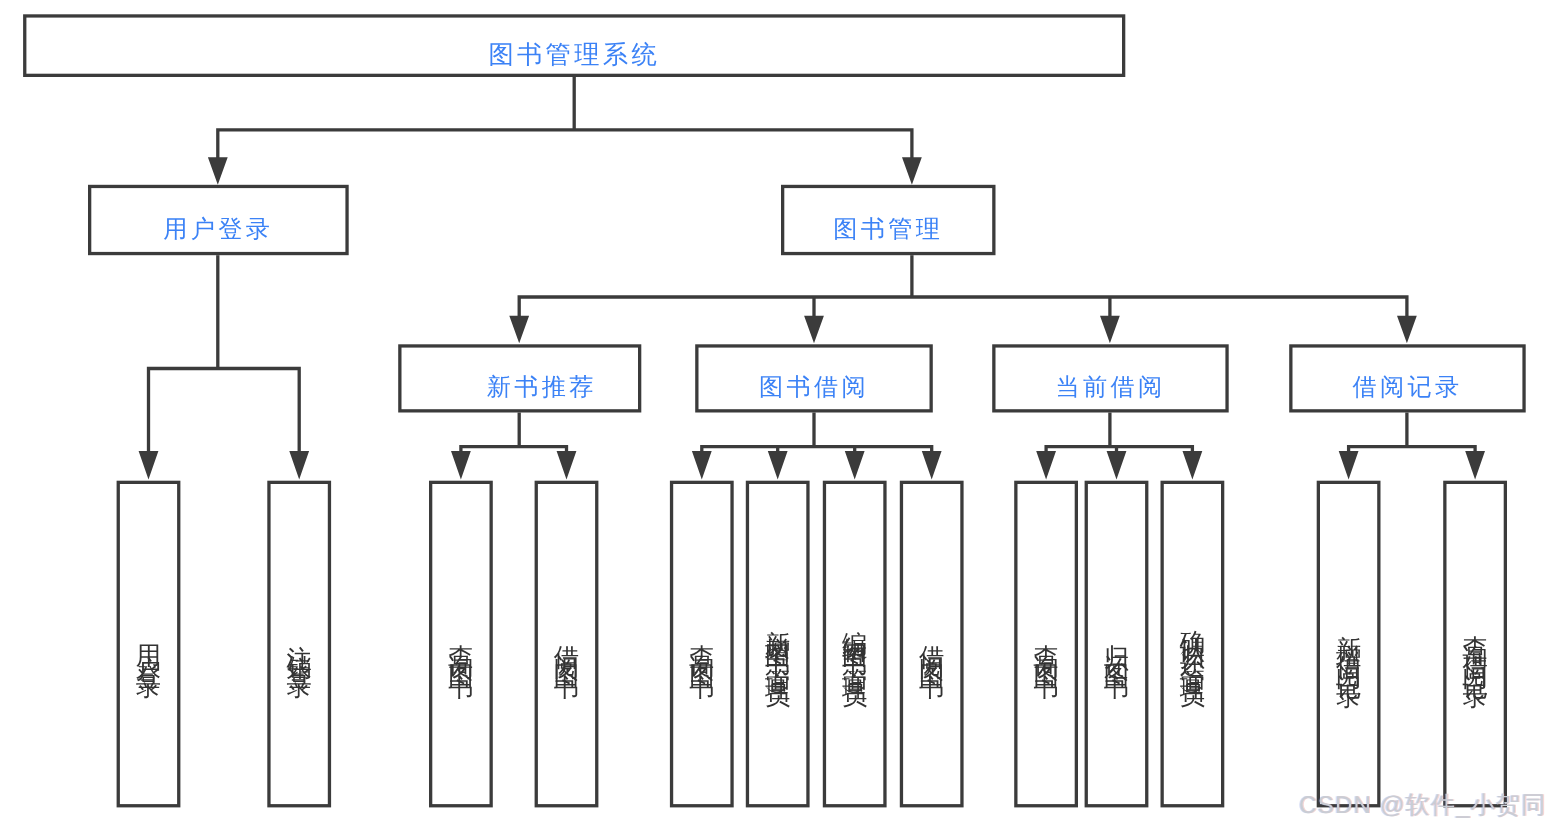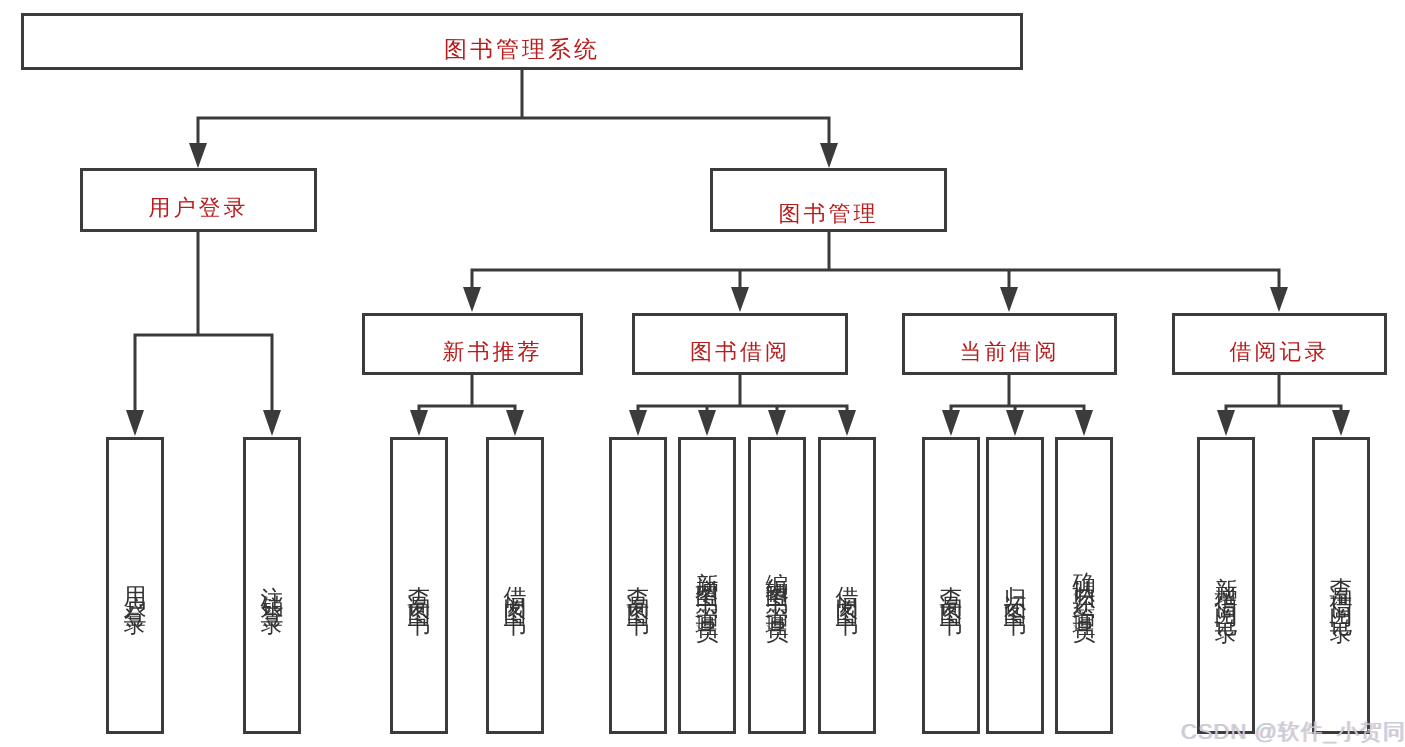--- a/index.html
+++ b/index.html
@@ -24,21 +24,21 @@
     border: 3px solid #3b3b3b;
     display: flex;
     align-items: center;
     justify-content: center;
     z-index: 1;
   }
   .h-label {
     font-size: 22px;
     letter-spacing: 3px;
     white-space: nowrap;
-    color: #b91c1c;
+    color: #3b82f6;
     margin-top: 16px;
   }
   .root .h-label { font-size: 23px; }
   .v-label {
     writing-mode: vertical-lr;
     text-orientation: mixed;
     font-size: 23px;
     letter-spacing: 9px;
     line-height: 1;
     color: #333333;
@@ -79,21 +79,21 @@
              M1217 410 H1235 L1226 436 Z M1332 410 H1350 L1341 436 Z"></path>
   </svg>
 
   <div class="node root" style="left:21px; top:13px; width:1002px; height:57px;">
     <span class="h-label">图书管理系统</span>
   </div>
 
   <div class="node" style="left:80px; top:168px; width:237px; height:64px;">
     <span class="h-label">用户登录</span>
   </div>
-  <div class="node" style="left:710px; top:168px; width:237px; height:64px;align-items:flex-end;">
+  <div class="node" style="left:710px; top:168px; width:195px; height:64px;">
     <span class="h-label">图书管理</span>
   </div>
 
   <div class="node" style="left:362px; top:313px; width:221px; height:62px;padding-left:40px;">
     <span class="h-label">新书推荐</span>
   </div>
   <div class="node" style="left:902px; top:313px; width:215px; height:62px;">
     <span class="h-label">当前借阅</span>
   </div>
   <div class="node" style="left:632px; top:313px; width:216px; height:62px;">

